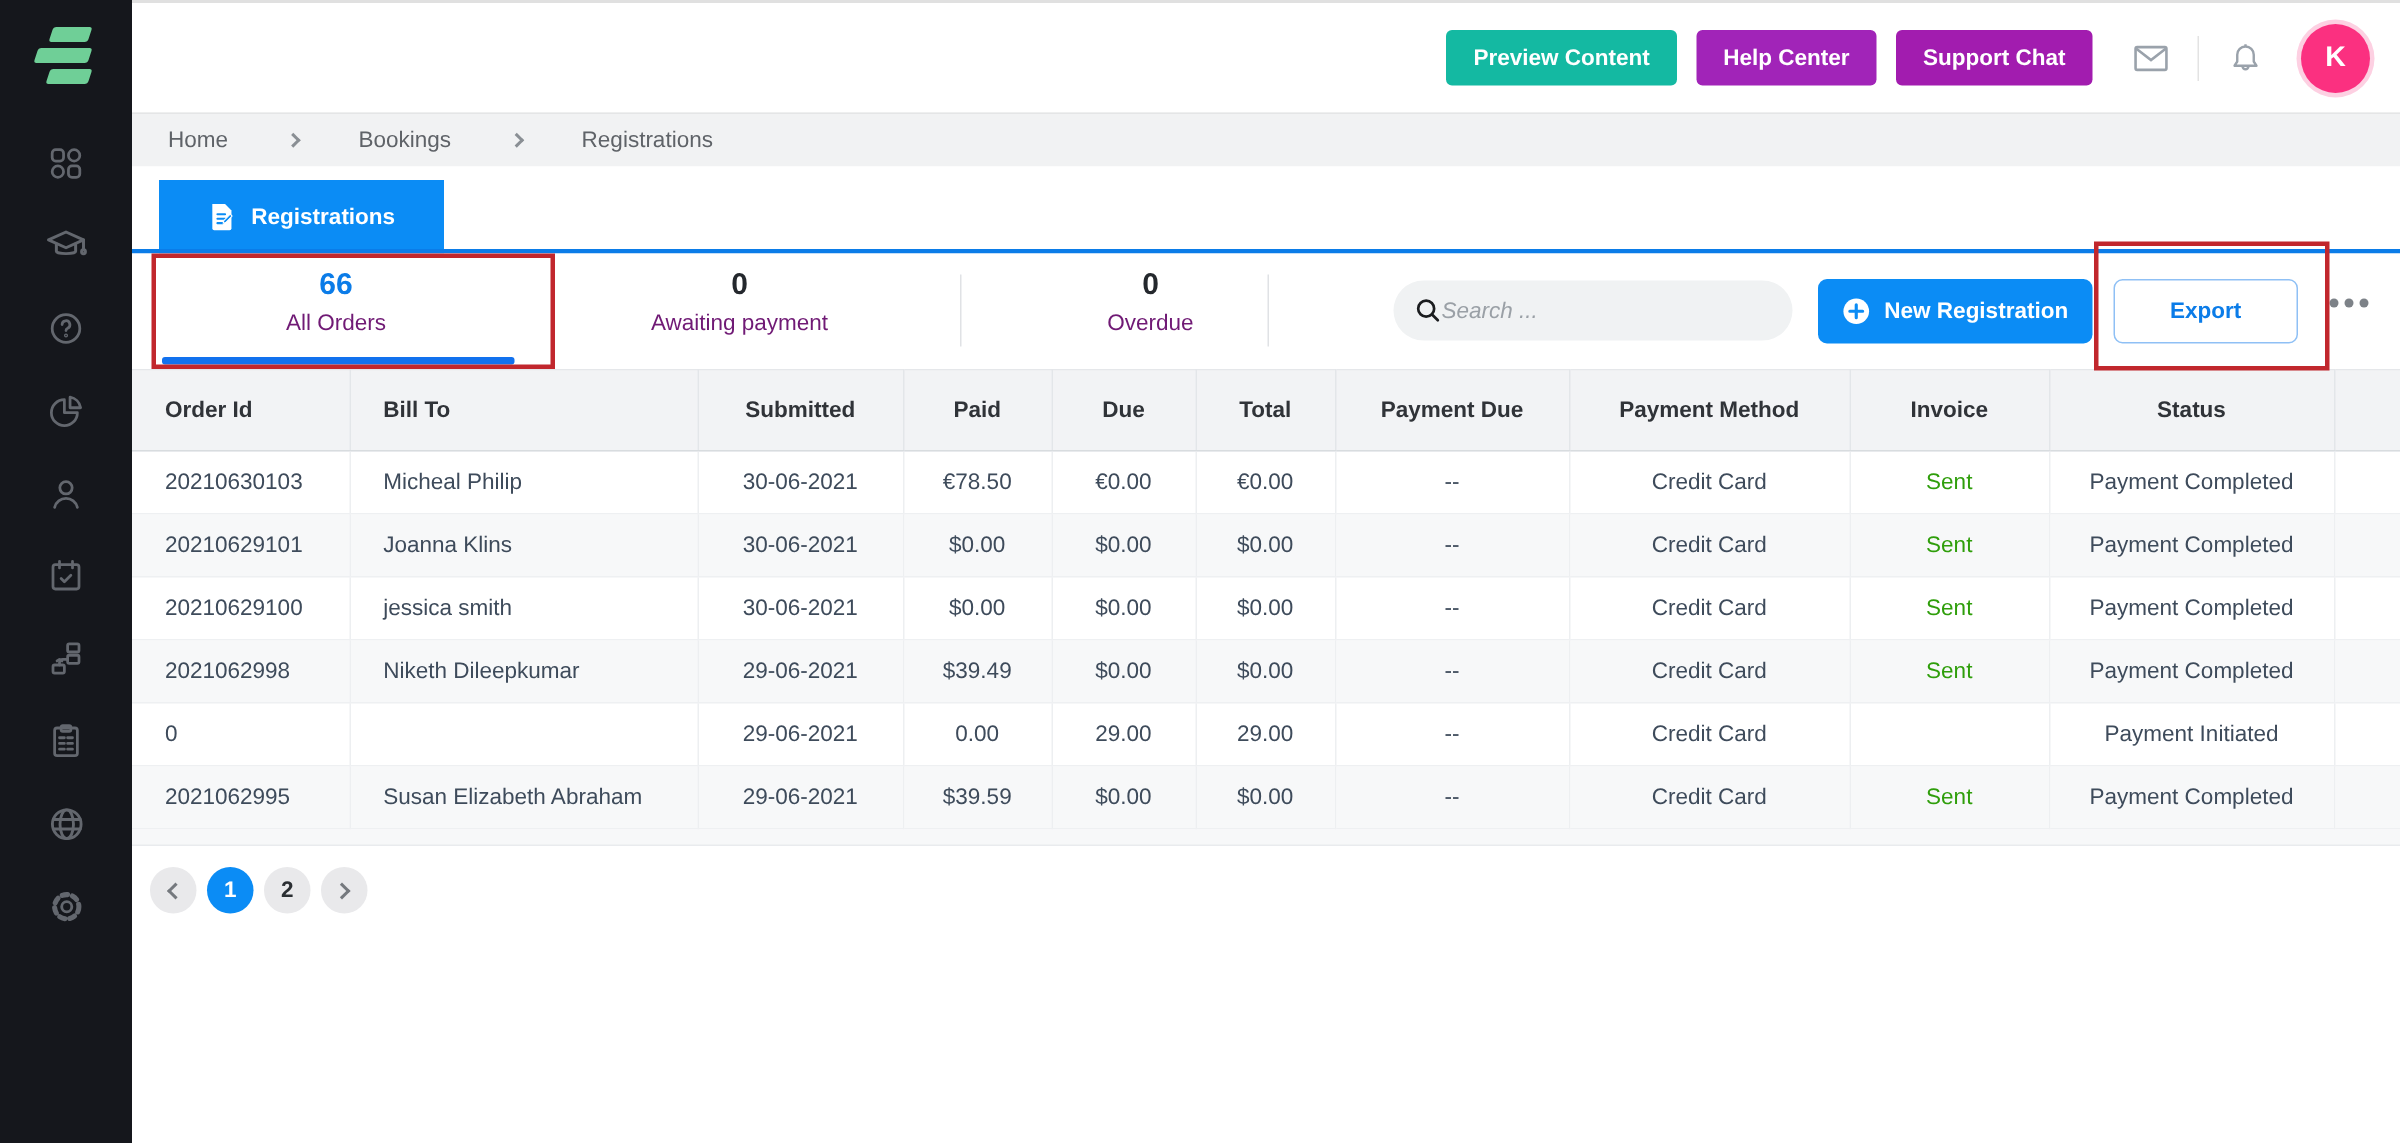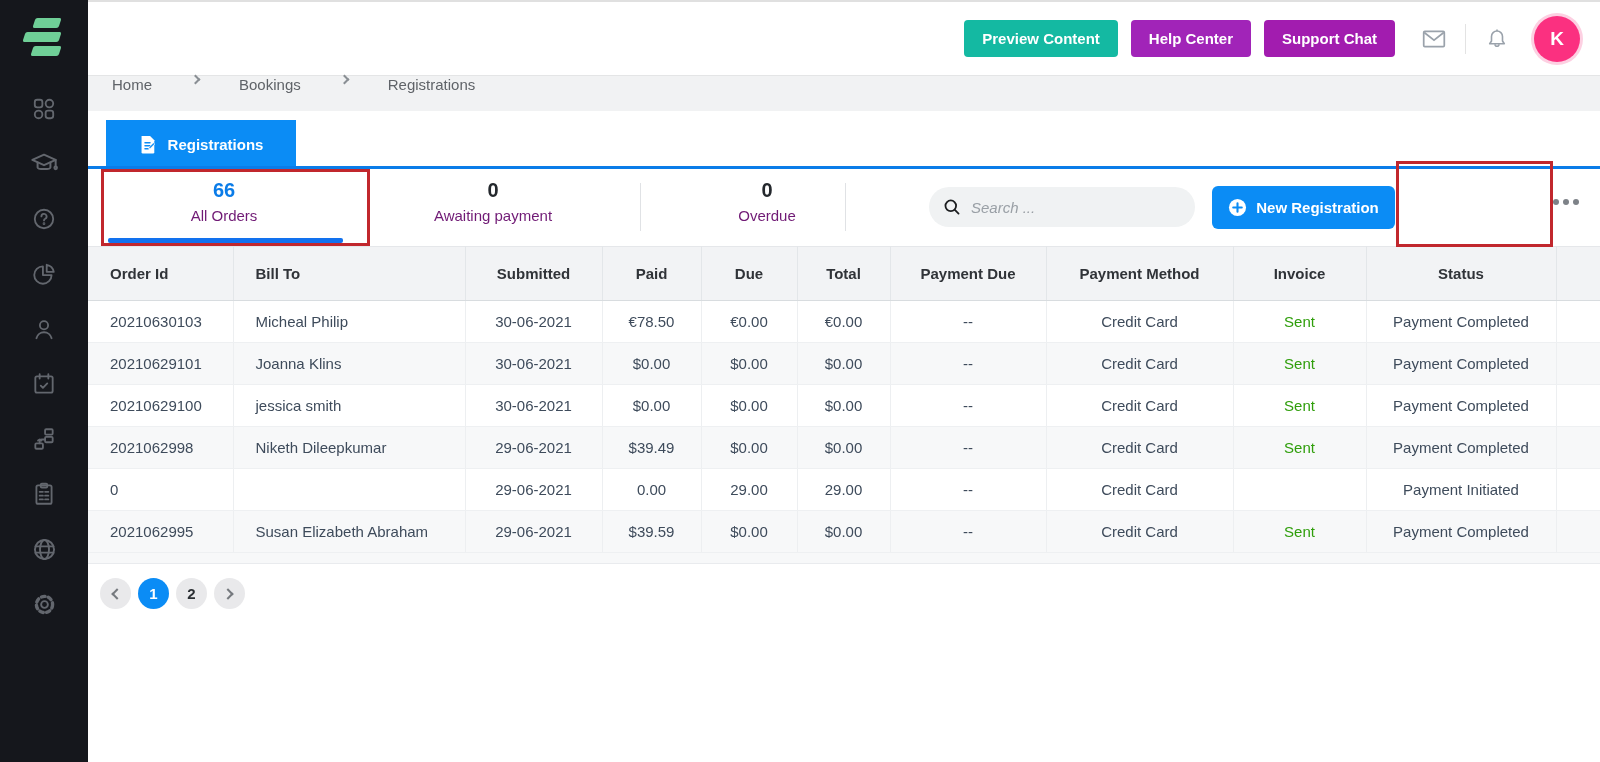--- a/index.html
+++ b/index.html
@@ -21,41 +21,41 @@
   
   .main { position:relative; width:1512px; height:538px; background:#fff; }
 
   .topbar { height:75px; border-top:2px solid #e0e0e0; display:flex; align-items:center; justify-content:flex-end; padding-right:20px; background:#fff; }
   .tb-btn { height:37px; padding:0 18px; border:none; border-radius:4px; color:#fff; font-size:15px; font-weight:700; margin-left:13px; cursor:pointer; font-family:inherit; }
   .tb-icons { display:flex; align-items:center; margin-left:26px; }
   .tb-icon { width:26px; height:26px; display:flex; align-items:center; justify-content:center; cursor:pointer; }
   .tb-sep { width:1px; height:30px; background:#e3e3e3; margin:0 18px; }
   .avatar { width:46px; height:46px; border-radius:50%; color:#fff; font-size:19px; font-weight:700; display:flex; align-items:center; justify-content:center; margin-left:24px; box-shadow:0 0 0 3px #fdd0e2; cursor:pointer; }
 
-  .breadcrumb { height:36px; background:#f1f2f3; border-top:1px solid #e4e5e6; display:flex; align-items:flex-start; padding-left:24px; font-size:15px; color:#5f6368;gap:24px; }
+  .breadcrumb { height:36px; background:#f1f2f3; border-top:1px solid #e4e5e6; display:flex; align-items:center; padding-left:24px; font-size:15px; color:#5f6368;gap:24px; }
   .crumb { cursor:pointer; }
   .chev { width:7px; height:7px; border-right:2px solid #8a8f94; border-bottom:2px solid #8a8f94; transform:rotate(-45deg); display:inline-block; margin:0 16px; }
 
   .tabrow { height:58px; background:#fff; position:relative; }
   .page-tab { position:absolute; left:18px; top:9px; width:190px; height:49px; background:#0b8cf5; color:#fff; font-size:15px; font-weight:700; display:flex; align-items:center; justify-content:center; gap:12px; cursor:pointer; }
   .blue-rule { position:absolute; left:0; bottom:0; width:100%; height:3px; background:#0b7ce8; }
 
   
   .statsbar { position:relative; height:77px; background:#fff;padding-left:36px; }
   .stat { position:absolute; top:10px; width:220px; text-align:center; cursor:pointer; }
   .stat-value { font-size:20px; font-weight:700; color:#24282d; }
   .stat-value.active { color:#0b7ce8; }
   .stat-label { font-size:15px; color:#701a75; margin-top:5px; }
   .stat-1 { left:26px; } .stat-2 { left:295px; } .stat-3 { left:569px; }
   .stat-divider { position:absolute; top:14px; width:1px; height:48px; background:#e0e2e5; }
   .sd-1 { left:552px; } .sd-2 { left:757px; }
   .progress-underline { position:absolute; left:20px; top:69px; width:235px; height:5px; background:#1271ee; border-radius:2px; }
 
   .search-pill { position:absolute; left:841px; top:18px; width:266px; height:40px; background:#f0f2f3; border-radius:20px; display:flex; align-items:center; padding:0 14px; }
-  .search-pill input { border:none; outline:none; background:transparent; font-size:15px; font-style:italic; color:#3e4b5b; margin-left:10px; width:200px; font-family:inherit; }
+  .search-pill input { border:none; outline:none; background:transparent; font-size:15px; font-style:italic; color:#3e4b5b; width:200px; font-family:inherit; }
   .search-pill input::placeholder { color:#9aa0a6; }
 
   .new-reg-btn { position:absolute; left:1124px; top:17px; width:183px; height:43px; background:#0b8cf5; border:none; border-radius:6px; color:#fff; font-size:15px; font-weight:700; display:flex; align-items:center; justify-content:center; gap:9px; cursor:pointer; font-family:inherit; }
   .export-btn { position:absolute; left:1321px; top:17px; width:123px; height:43px; background:#fff; border:1px solid #8fc0f5; border-radius:6px; color:#0b7ce8; font-size:15px; font-weight:700; cursor:pointer; font-family:inherit; }
   .more-dots { position:absolute; left:1465px; top:30px; display:flex; gap:4px; cursor:pointer; }
   .more-dots i { width:6px; height:6px; border-radius:50%; background:#7d8288; }
 
   .red-box { position:absolute; border:3px solid #c1272d; pointer-events:none; z-index:5; }
   .red-box-orders { left:13px; top:0; width:269px; height:77px; }
   .red-box-export { left:1308px; top:-8px; width:157px; height:86px; }
@@ -234,20 +234,21 @@
       </div>
 
       <button class="new-reg-btn">
         <svg width="19" height="19" viewBox="0 0 20 20">
           <circle cx="10" cy="10" r="9" fill="#fff"></circle>
             <path d="M10 5.5 v9 M5.5 10 h9" stroke="#0b8cf5" stroke-width="2.2" stroke-linecap="round"></path>
         </svg>
         <span>New Registration</span>
       </button>
 
+      <button class="export-btn">Export</button>
 
       <div class="more-dots">
           <i></i>
           <i></i>
           <i></i>
         </div>
 
       <div class="red-box red-box-orders"></div>
       <div class="red-box red-box-export"></div>
     </div>

